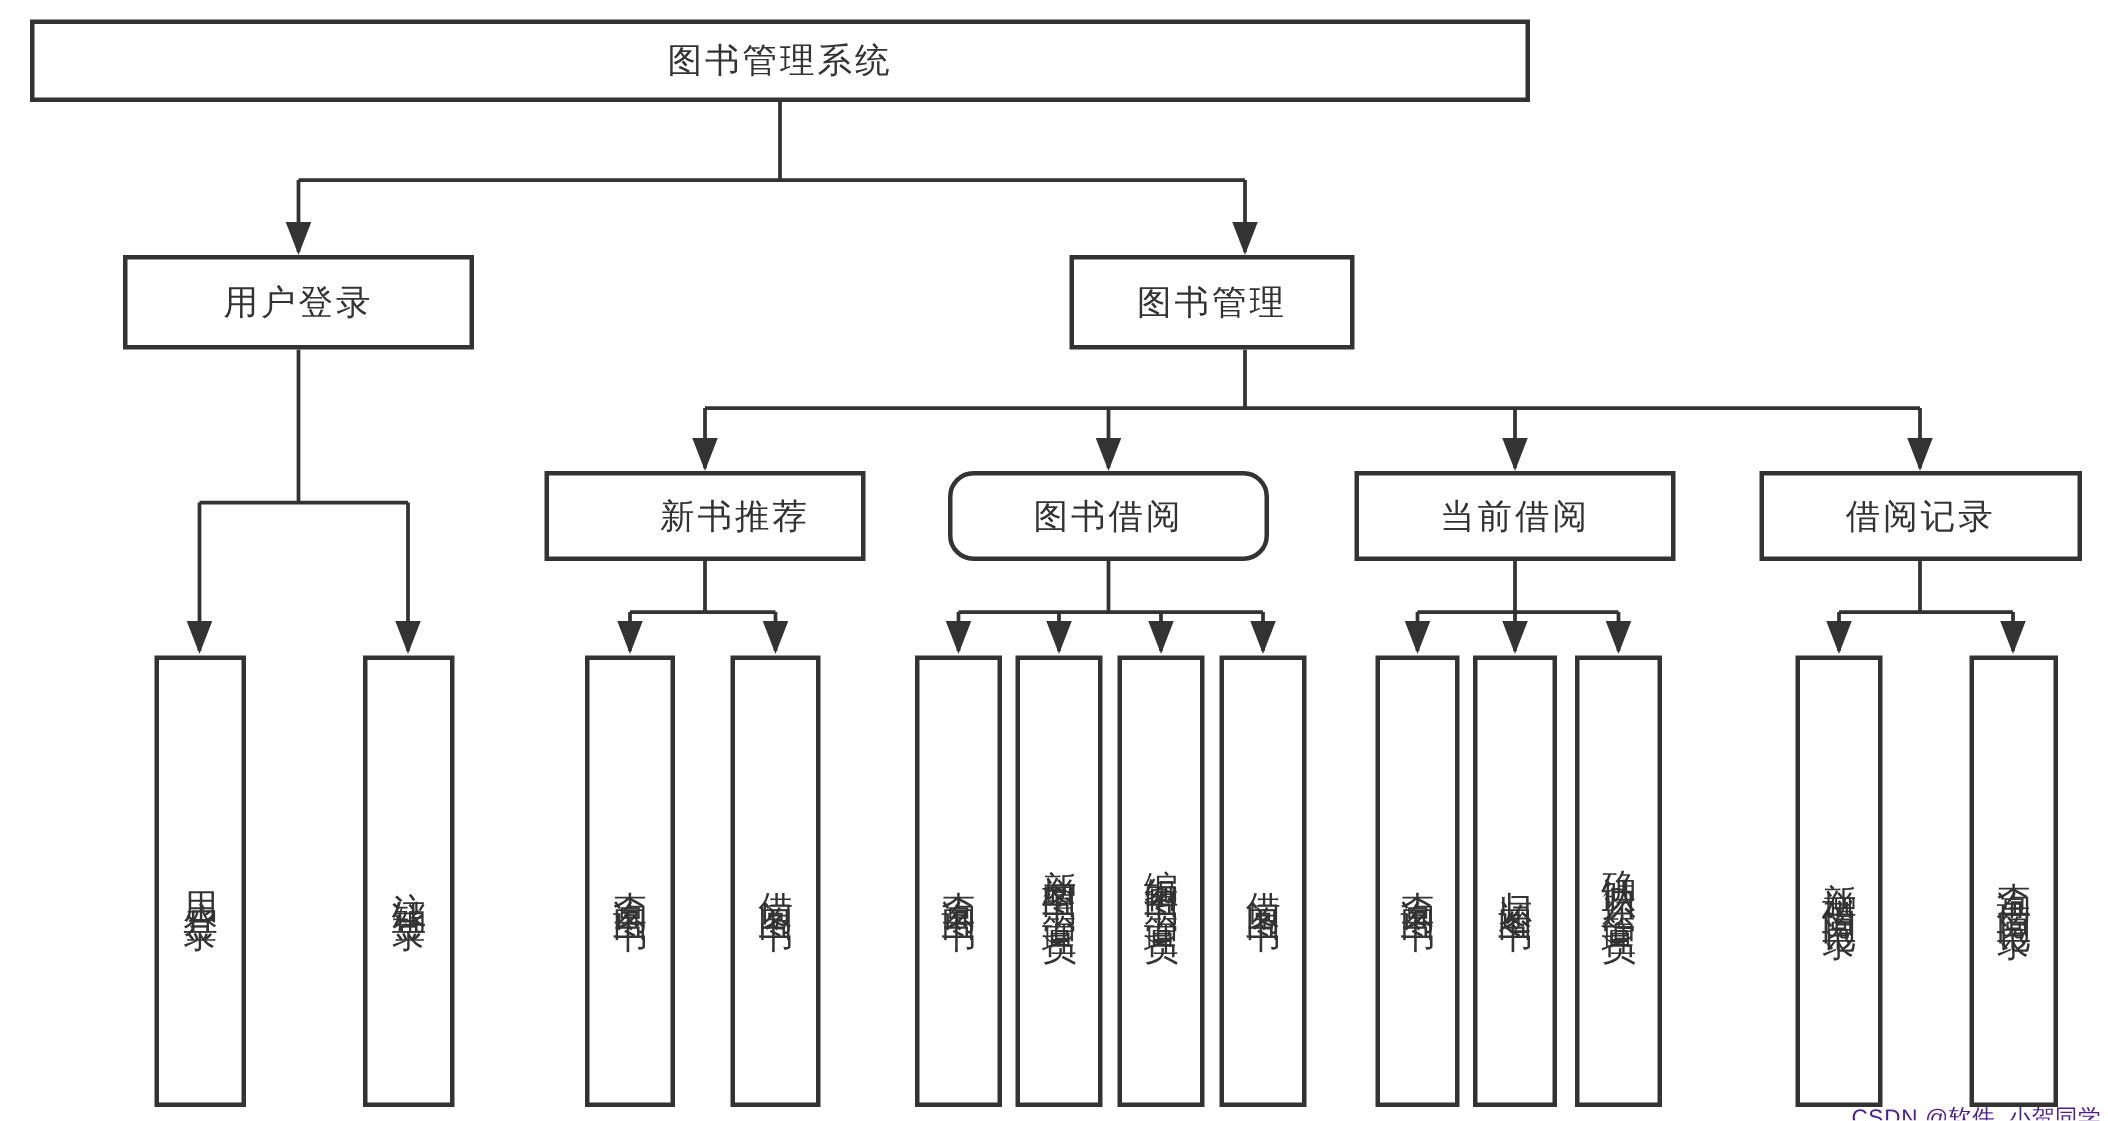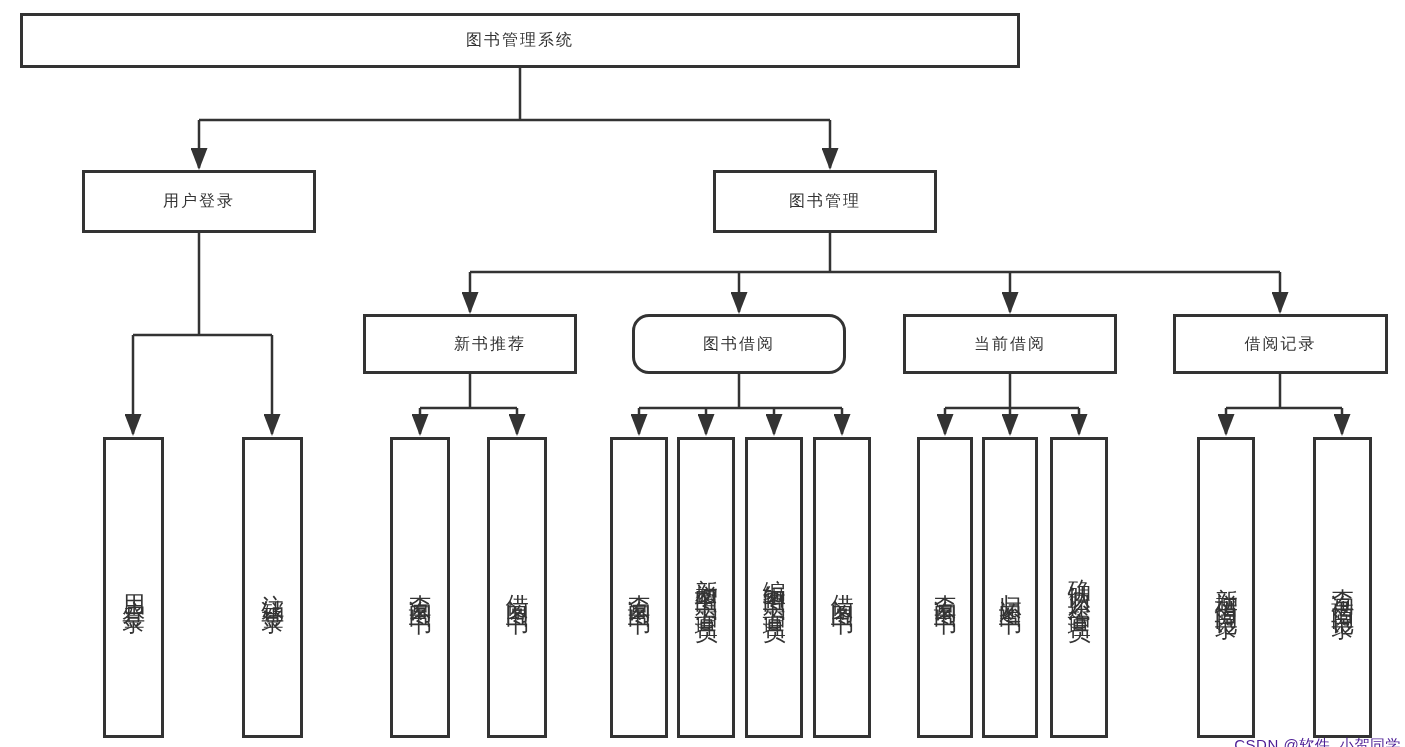--- a/index.html
+++ b/index.html
@@ -10,21 +10,21 @@
     font-family:"Liberation Sans","DejaVu Sans",sans-serif;
     overflow:hidden;
   }
   svg.wires{position:absolute;left:0;top:0;width:1405px;height:747px;}
   .hnode{
     position:absolute;
     background:#ffffff;
     border:3px solid #333333;
     box-sizing:border-box;
     display:flex;align-items:center;justify-content:center;
-    font-size:16px;letter-spacing:2px;color:#333333;
+    font-size:23px;letter-spacing:2px;color:#333333;
     white-space:nowrap;
   }
   .vnode{
     position:absolute;top:437px;height:301px;
     background:#ffffff;
     border:3px solid #333333;
     box-sizing:border-box;
     display:flex;align-items:center;justify-content:center;
   }
   .vnode span{
@@ -80,21 +80,21 @@
       <path d="M1010,408 V434" marker-end="url(#ah)"></path>
       <path d="M1079,408 V434" marker-end="url(#ah)"></path>
       <path d="M1226,408 V434" marker-end="url(#ah)"></path>
       <path d="M1342,408 V434" marker-end="url(#ah)"></path>
     </g>
   </svg>
 
   <div class="hnode" style="left:20px;top:13px;width:1000px;height:55px;">图书管理系统</div>
 
   <div class="hnode" style="left:82px;top:170px;width:234px;height:63px;">用户登录</div>
-  <div class="hnode" style="left:713px;top:170px;width:224px;height:63px;">图书管理</div>
+  <div class="hnode" style="left:713px;top:170px;width:190px;height:63px;">图书管理</div>
 
   <div class="hnode" style="left:363px;top:314px;width:214px;height:60px;padding-left:40px;">新书推荐</div>
   <div class="hnode" style="left:632px;top:314px;width:214px;height:60px;border-radius:17px;">图书借阅</div>
   <div class="hnode" style="left:1173px;top:314px;width:215px;height:60px;">借阅记录</div>
   <div class="hnode" style="left:903px;top:314px;width:214px;height:60px;">当前借阅</div>
 
   <div class="vnode" style="left:103px;width:61px;">
     <span>用户登录</span>
   </div>
   <div class="vnode" style="left:242px;width:61px;">

